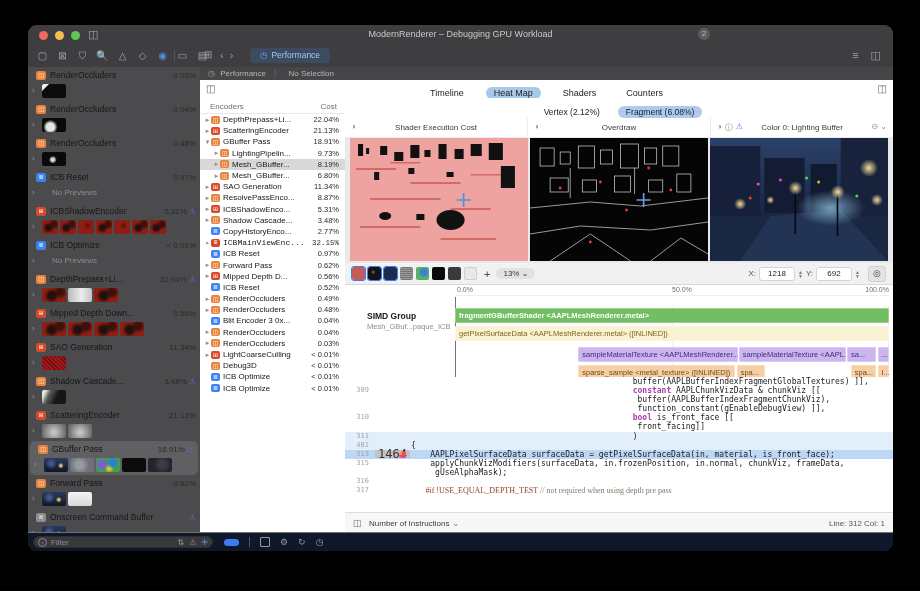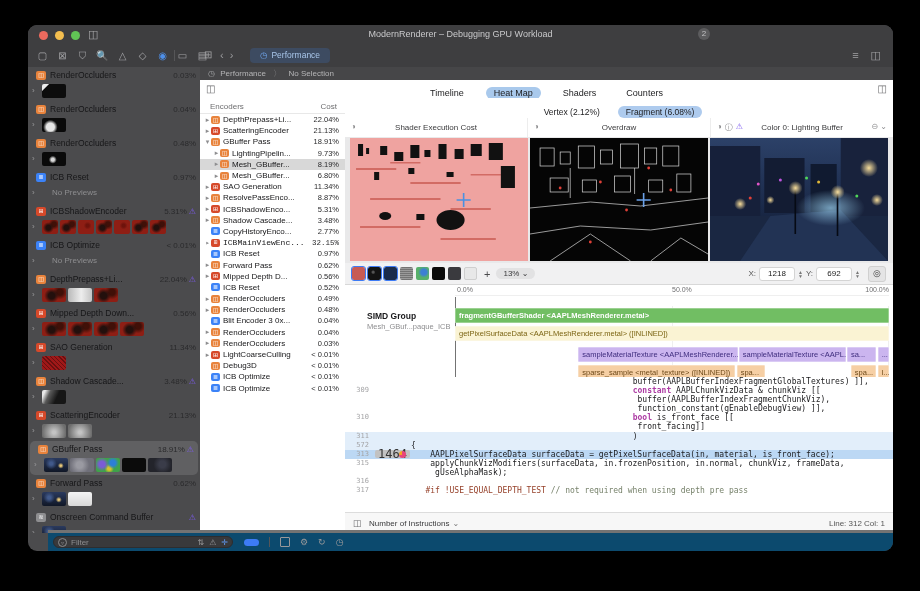--- a/index.html
+++ b/index.html
@@ -54,21 +54,21 @@
   .th-rednoise{background:#A01818;background-image:repeating-linear-gradient(45deg,rgba(0,0,0,.35) 0 1px,transparent 1px 3px);}
   .th-shadow{background:#161616;background-image:linear-gradient(115deg,#E8E8E8 12%,#5A5A5A 30%,#161616 60%);}
   .th-fog{background:#8F8F8F;background-image:radial-gradient(circle at 50% 60%,#C4C4C4 10%,#6E6E6E 80%);}
   .th-scene{background:#1C2A47;background-image:radial-gradient(circle at 30% 40%,#41598A 8%,transparent 30%),radial-gradient(circle at 70% 55%,#E8C878 4%,transparent 16%),linear-gradient(#2A3A5E,#101726);}
   .th-albedo{background:#70707A;background-image:radial-gradient(circle at 40% 50%,#9A9AA2 20%,transparent 60%);}
   .th-normals{background:#3FA24A;background-image:radial-gradient(circle at 25% 45%,#7B5BD6 15%,transparent 35%),radial-gradient(circle at 70% 35%,#2C7FD6 14%,transparent 32%),radial-gradient(circle at 55% 75%,#D6C32C 10%,transparent 28%);}
   .th-black{background:#0B0B0B;}
   .th-dark{background:#23242B;background-image:radial-gradient(circle at 60% 45%,#3A3C49 20%,transparent 55%);}
   .th-white{background:#E9E9E9;background-image:linear-gradient(180deg,#F4F4F4,#D8D8D8);}
   
-  .bottombar{position:absolute;left:0;right:0;bottom:0;height:18px;background:#0c4a6e;border-top:3px solid #737373;margin-left:20px;}
+  .bottombar{position:absolute;left:0;right:0;bottom:0;height:18px;background:#0f172a;border-top:1px solid #737373;}
   .filterbox{position:absolute;left:5px;top:3px;width:180px;height:12px;border-radius:6px;
     background:#39393B;border:1px solid #2D2D2F;display:flex;align-items:center;padding:0 4px;box-sizing:border-box;}
   .filter-ic{width:9px;height:9px;border:1px solid #8A8A8C;border-radius:50%;color:#8A8A8C;font-size:6px;
     line-height:8px;text-align:center;margin-right:4px;box-sizing:border-box;}
   .filter-ph{color:#8E8E90;font-size:8px;flex:1;}
   .filter-icons{display:flex;gap:5px;font-size:8px;color:#9A9A9C;}
   .filter-icons .blue{color:#5E94E8;}
   .dbg-icons{position:absolute;left:196px;top:3px;display:flex;gap:10px;align-items:center;height:12px;}
   .dbg-capsule{width:15px;height:7px;border-radius:4px;background:#3D7BF5;}
   .dbg-sep{width:1px;height:10px;background:#565658;}
@@ -793,21 +793,21 @@
                   </div>
                   <div class="cl">
                     <span class="lnum"></span>
                     <span class="lcode" style="padding-left: 226.54px;"><span>front_facing]]</span></span>
                   </div>
                   <div class="cl lt">
                     <span class="lnum">311</span>
                     <span class="lcode" style="padding-left: 221.72px;"><span>)</span></span>
                   </div>
                   <div class="cl lt">
-                    <span class="lnum">572</span>
+                    <span class="lnum">401</span>
                     <span class="lcode" style="padding-left: 0px;"><span>{</span></span>
                   </div>
                   <div class="cl hl">
                     <span class="lnum">313</span>
                     <span class="lbadge">1464</span>
                     <span class="ldot"></span>
                     <span class="lcode" style="padding-left: 19.28px;"><span>AAPLPixelSurfaceData surfaceData = getPixelSurfaceData(in, material, is_front_face);</span></span>
                   </div>
                   <div class="cl">
                     <span class="lnum">315</span>
@@ -816,21 +816,21 @@
                   <div class="cl">
                     <span class="lnum"></span>
                     <span class="lcode" style="padding-left: 24.1px;"><span>gUseAlphaMask);</span></span>
                   </div>
                   <div class="cl">
                     <span class="lnum">316</span>
                     <span class="lcode" style="padding-left: 0px;"></span>
                   </div>
                   <div class="cl">
                     <span class="lnum">317</span>
-                    <span class="lcode" style="padding-left: 14.46px;"><span class="pre">#if !USE_EQUAL_DEPTH_TEST </span><span class="com">// not required when using depth pre pass</span></span>
+                    <span class="lcode" style="padding-left: 14.46px; font-family: Liberation Serif, serif;"><span class="pre">#if !USE_EQUAL_DEPTH_TEST </span><span class="com">// not required when using depth pre pass</span></span>
                   </div>
                 </div>
 
               <div class="statusbar">
                 <span class="st-ic">◫</span>
                 <span class="st-left"><span>Number of Instructions</span><span class="st-chev">⌄</span></span>
                 <span class="st-right">Line: 312 Col: 1</span>
               </div>
             </div>
           </div>

